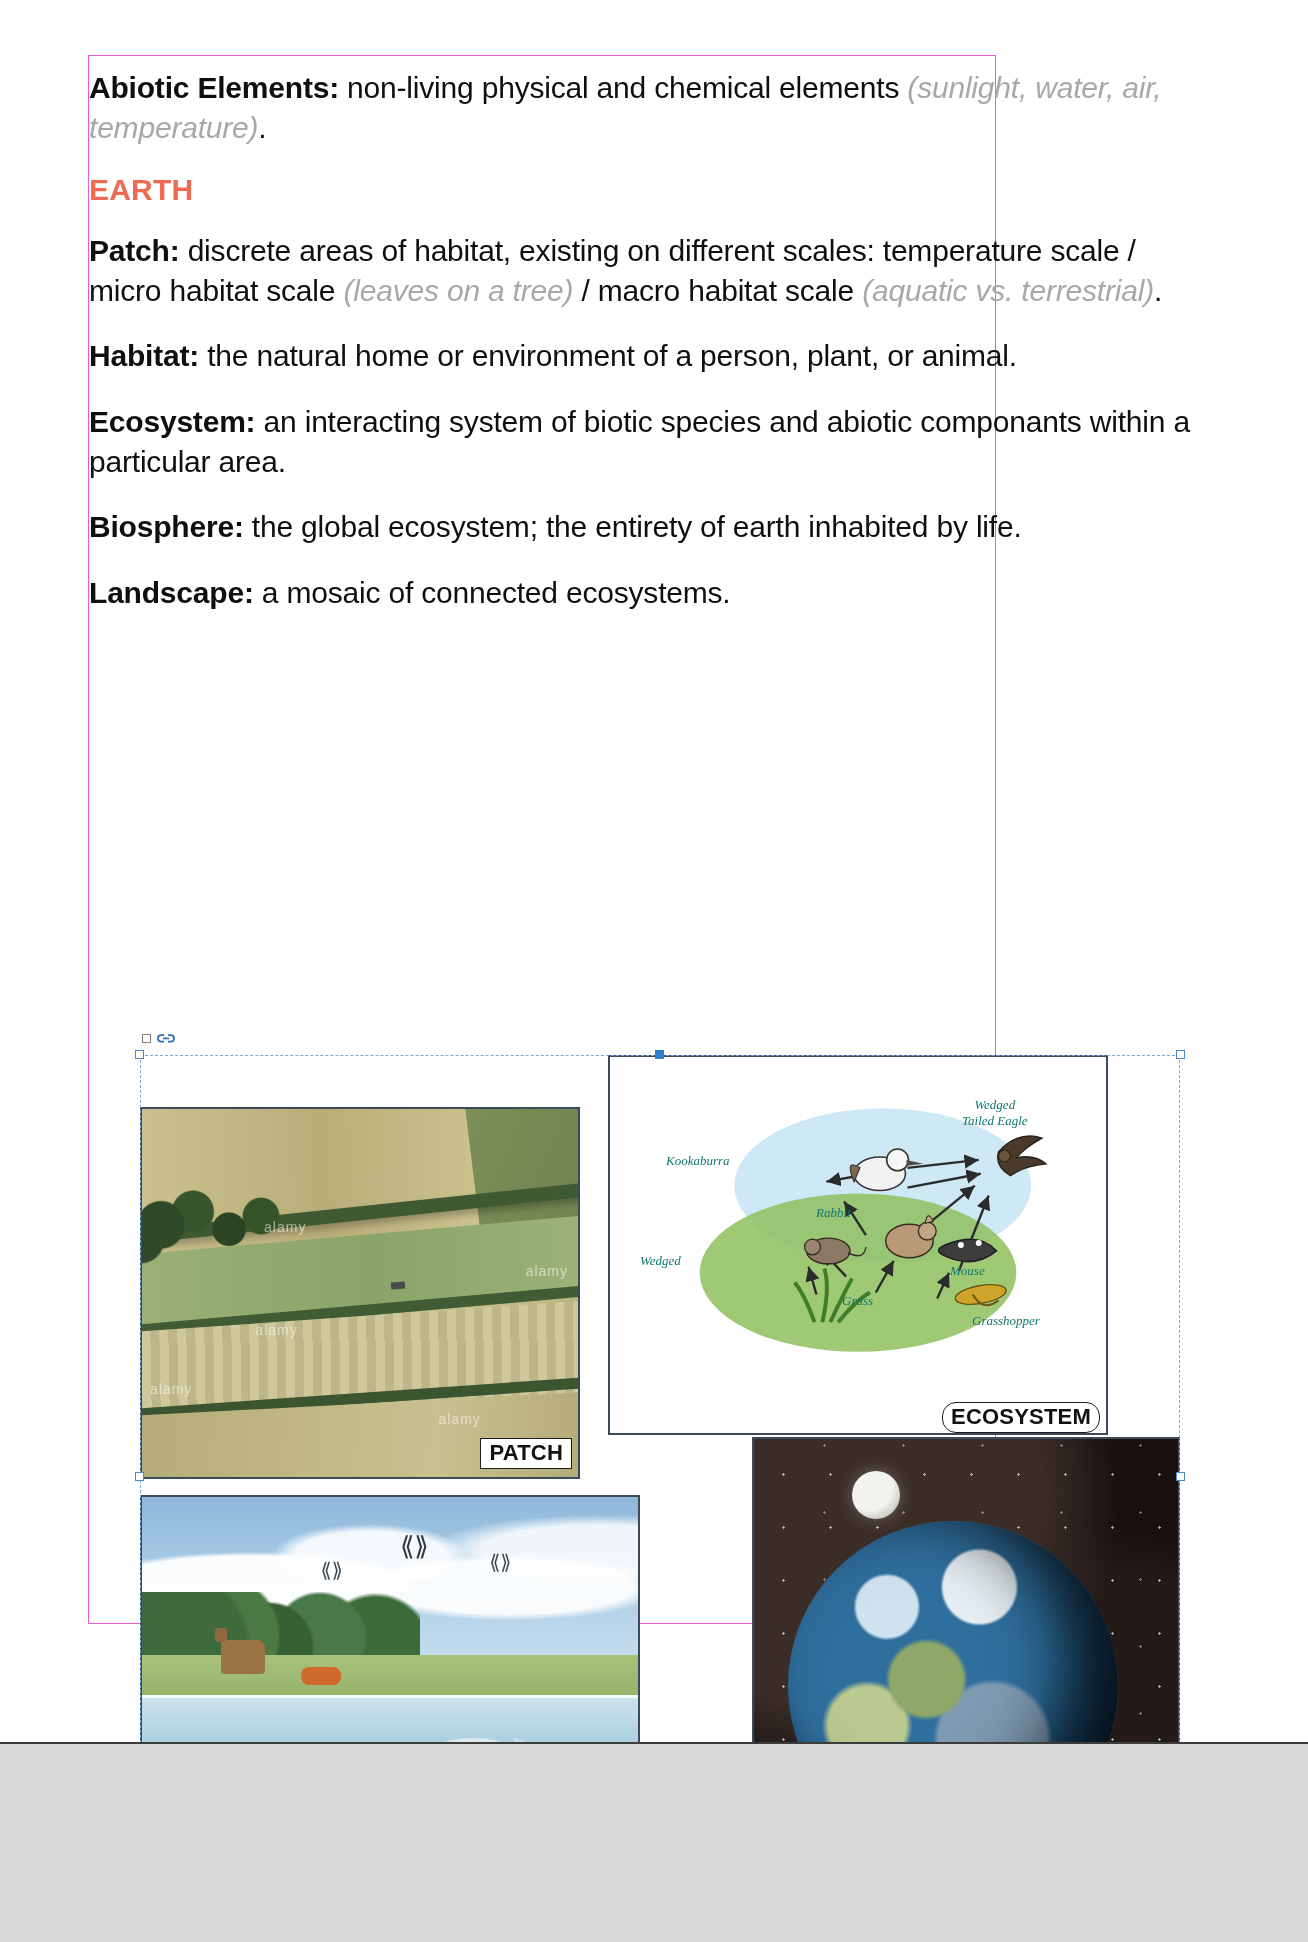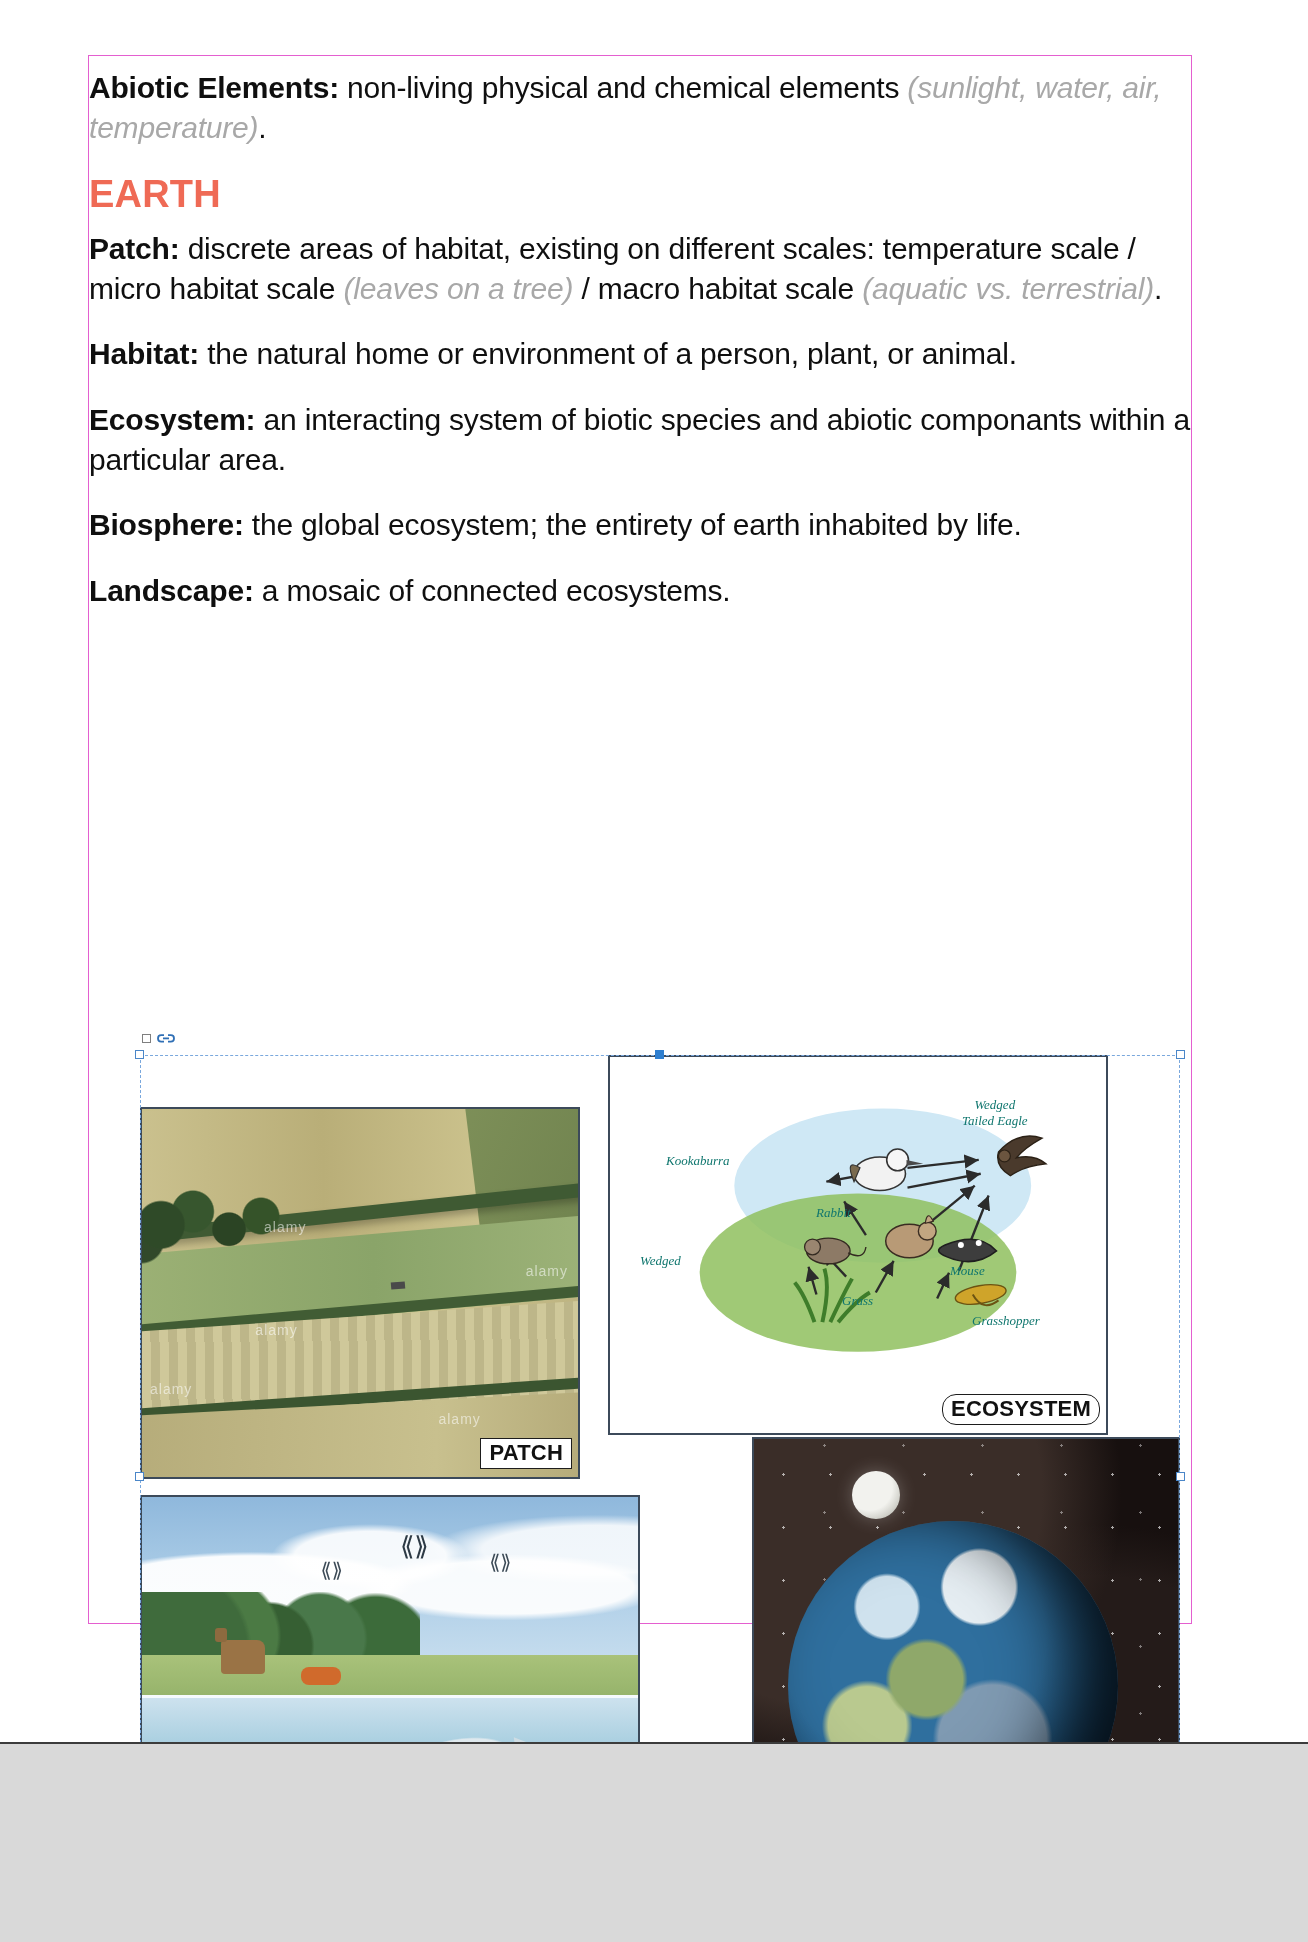--- a/index.html
+++ b/index.html
@@ -32,21 +32,21 @@
     height: 200px;
     background: #d9d9d9;
     border-top: 2px solid #3c3c3c;
   }
 
   
   .text-box {
     position: absolute;
     left: 88px;
     top: 55px;
-    width: 1104px;
+    width: 908px;
     height: 1569px;
     border: 1px solid #e45fd0;
     box-sizing: border-box;
   }
   .text-inner {
     position: absolute;
     left: 0px;
     top: 0px;
     width: 1134px;
     padding: 12px 22px 0 0;
@@ -61,22 +61,22 @@
   }
   .term { font-weight: bold; }
   .muted {
     color: #a8a8a8;
     font-style: italic;
   }
   .u { }
   .earth {
     color: #ef6a55;
     font-weight: bold;
-    font-size: 38px;
-    margin: 0 0 13px 0;
+    font-size: 30px;
+    margin: 0 0 24px 0;
     letter-spacing: 0.2px;
   }
 
   
   .group {
     position: absolute;
     left: 140px;
     top: 1055px;
     width: 1040px;
     height: 843px;
@@ -202,21 +202,21 @@
     position: absolute;
     color: rgba(255,255,255,0.55);
     font-size: 14px;
     letter-spacing: 1px;
     pointer-events: none;
     margin-top: 44px;
   }
 
   
   .ecosystem { left: 468px; top: 0px; width: 500px; height: 380px; background:#fff; }
-  .eco-caption { right: 6px; bottom: 8px; border-radius: 14px; }
+  .eco-caption { right: 6px; bottom: 0; border-radius: 14px; }
 
   
   .landscape { left: 0px; top: 440px; width: 500px; height: 400px; }
   .ls-sky {
     position:absolute; left:0; top:0; right:0; height:42%;
     background: linear-gradient(180deg,#8fb8dc 0%,#a9cbe6 45%,#c6ddee 100%);
   }
   .ls-clouds {
     position:absolute; left:0; top:3%; right:0; height:34%;
     background:

